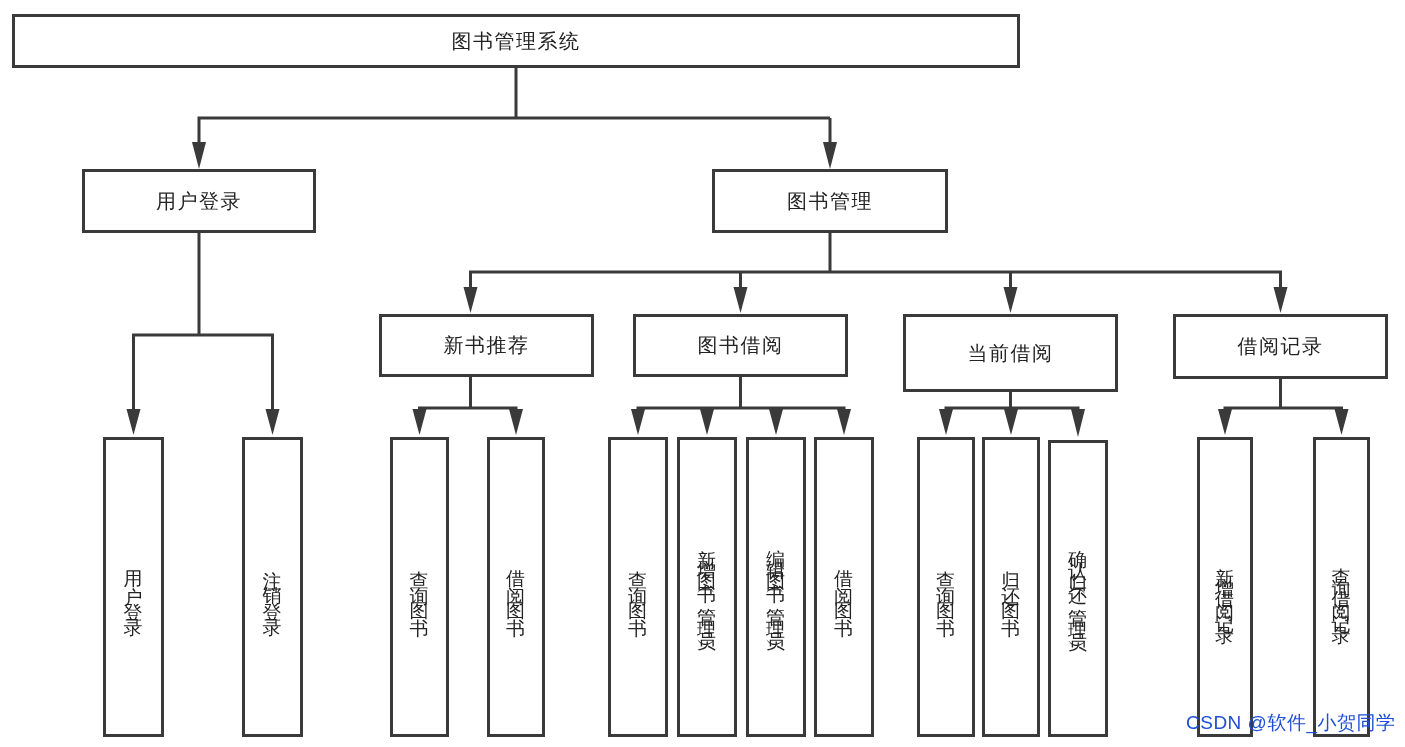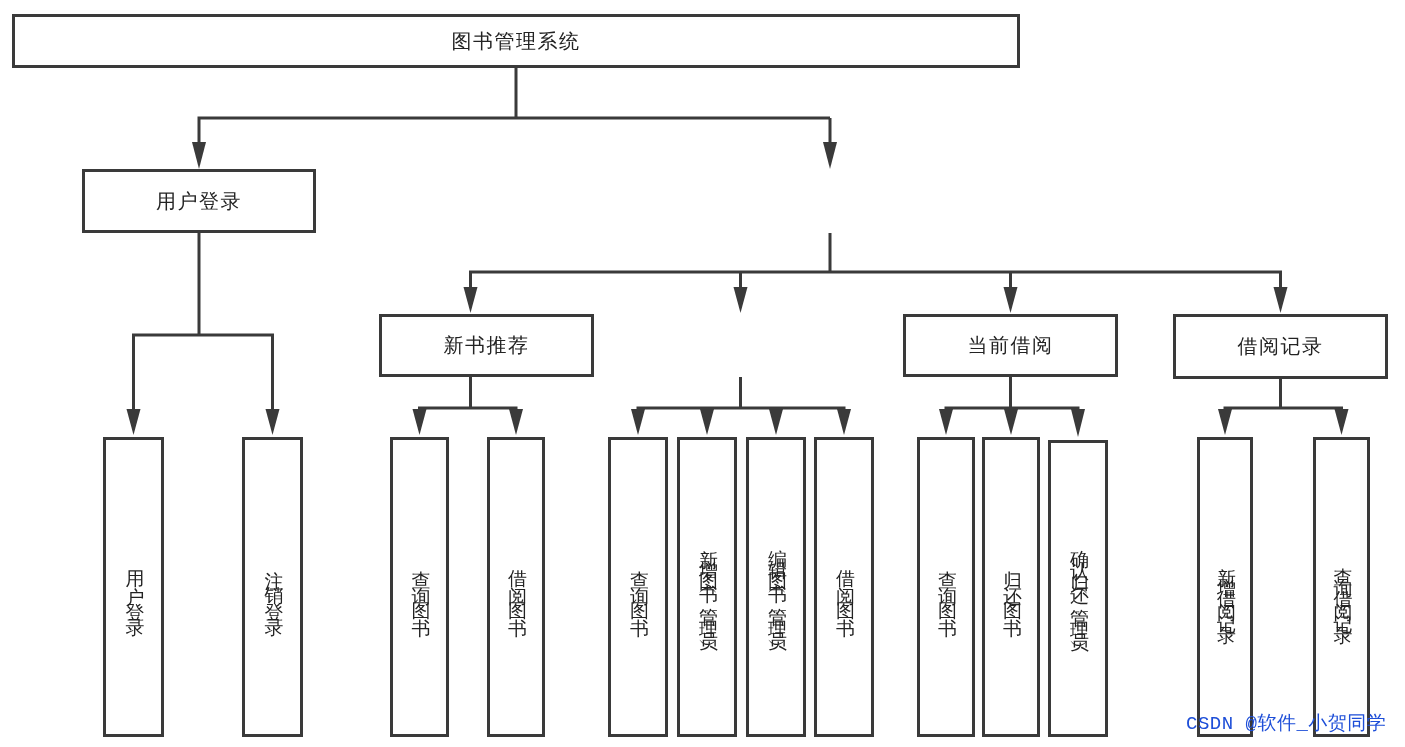--- a/index.html
+++ b/index.html
@@ -1,18 +1,18 @@
 <!DOCTYPE html>
 <html><head>
 <meta charset="utf-8">
 <style>
   html,body{margin:0;padding:0;background:#fff;}
   .stage{
     position:relative;width:1405px;height:747px;background:#ffffff;
-    font-family:Liberation Mono, monospace;overflow:hidden;
+    font-family:Liberation Sans, sans-serif;overflow:hidden;
   }
   .wires{position:absolute;left:0;top:0;z-index:1;}
   .box{
     position:absolute;z-index:2;box-sizing:border-box;background:#ffffff;
     border:3px solid #3a3a3a;display:flex;align-items:center;justify-content:center;
     color:#232323;
   }
   .box.h span{font-size:20px;letter-spacing:1.5px;white-space:nowrap;}
   .box.v span{
     writing-mode:vertical-lr;text-orientation:mixed;
@@ -69,25 +69,31 @@
     </g>
   </svg>
 
   <div class="box h" style="left:12px;top:14px;width:1008px;height:54px">
     <span>图书管理系统</span>
   </div>
 
   <div class="box h" style="left:82px;top:169px;width:234px;height:64px">
     <span>用户登录</span>
   </div>
+  <div class="box h" style="left:712px;top:169px;width:236px;height:64px">
+    <span>图书管理</span>
+  </div>
 
   <div class="box h" style="left:379px;top:314px;width:215px;height:63px">
     <span>新书推荐</span>
   </div>
-  <div class="box h" style="left:903px;top:314px;width:215px;height:63px">
+  <div class="box h" style="left:633px;top:314px;width:215px;height:63px">
+    <span>图书借阅</span>
+  </div>
+  <div class="box h" style="left:903px;top:314px;width:215px;height:78px">
     <span>当前借阅</span>
   </div>
   <div class="box h" style="left:1173px;top:314px;width:215px;height:65px">
     <span>借阅记录</span>
   </div>
 
   <div class="box v" style="left:103px;top:437px;width:61px;height:300px">
     <span class="ls4">用户登录</span>
   </div>
   <div class="box v" style="left:242px;top:437px;width:61px;height:300px">

